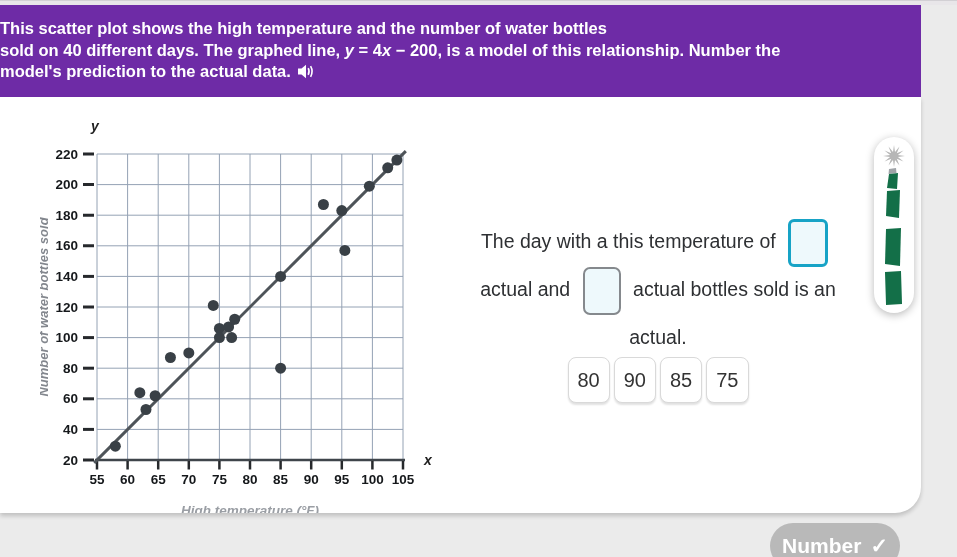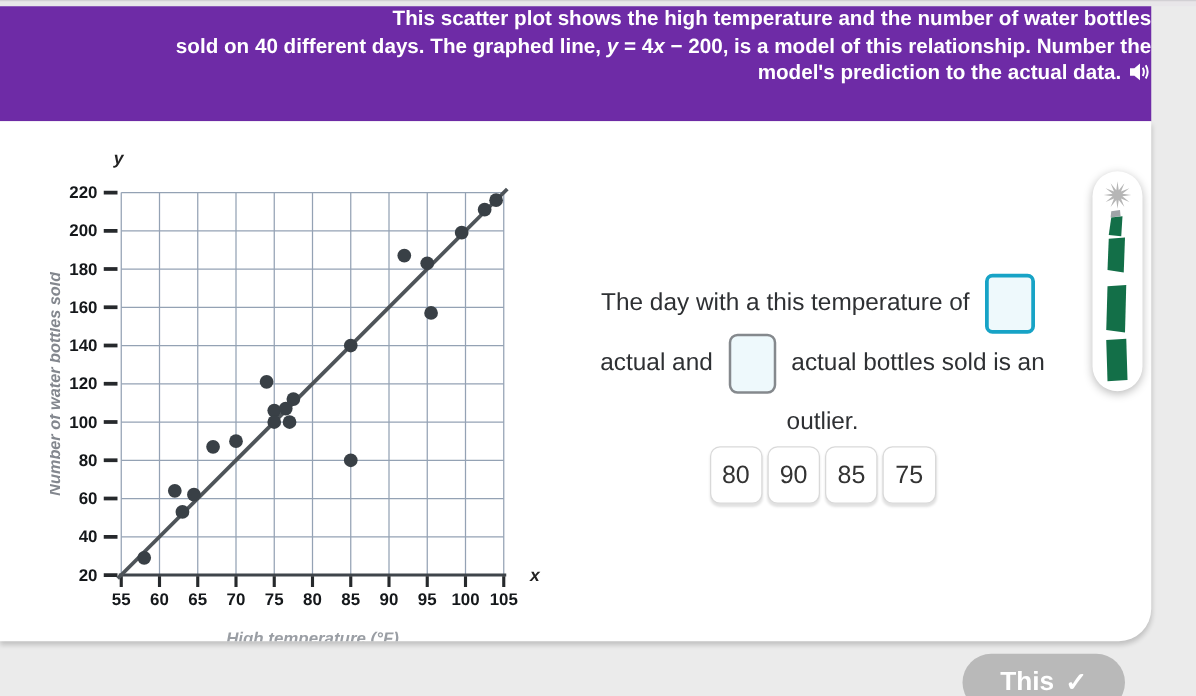--- a/index.html
+++ b/index.html
@@ -1,19 +1,19 @@
 <!DOCTYPE html>
 <html><head>
 <meta charset="utf-8">
 <style>
   * { margin:0; padding:0; box-sizing:border-box; }
   body { font-family:"Liberation Sans", sans-serif; }
   .page { position:relative; width:957px; height:557px; background:#ebebeb; overflow:hidden; }
   .top-strip { position:absolute; top:0; left:0; width:957px; height:5px; background:#e8e6e9; border-top:1px solid #d2d0d4; }
-  .header { position:absolute; top:5px; left:0; width:921px; height:92px; background:#6e2ba6; color:#ffffff; text-align:right; font-weight:bold; font-size:16.5px; line-height:21.5px; }
+  .header { position:absolute; top:5px; left:0; width:921px; height:92px; background:#6e2ba6; color:#ffffff; text-align:left; font-weight:bold; font-size:16.5px; line-height:21.5px; padding-top:13px; }
   .header .it { font-style:italic; }
   .speaker { display:inline-block; vertical-align:-2px; margin-left:7px; }
   .panel { position:absolute; top:97px; left:0; width:921px; height:416px; background:#ffffff; border-radius:0 0 26px 0; box-shadow:0 3px 4px rgba(0,0,0,0.18); overflow:hidden; }
   #chart-svg { position:absolute; top:3px; left:40px; }
   .sentence { position:absolute; left:462px; top:122px; width:392px; text-align:center; font-size:19.5px; line-height:45px; color:#2e3033; }
   .abox { display:inline-block; vertical-align:middle; background:#eef9fc; margin:0 7px; }
   .abox.active { width:40px; height:48px; border:3px solid #17a3c6; border-radius:6px; }
   .abox.idle { width:38px; height:48px; border:2px solid #85898d; border-radius:7px; }
   .choices { position:absolute; left:462px; top:260px; width:392px; display:flex; justify-content:center; gap:4px; }
   .choice { min-width:39px; height:46px; background:#ffffff; border:1px solid #d9d9d9; border-radius:8px; font-size:20px; color:#333333; display:flex; align-items:center; justify-content:center; padding:0 9px; box-shadow:0 2px 2px rgba(0,0,0,0.12); cursor:pointer; }
@@ -131,21 +131,21 @@
         <text x="0" y="0" transform="translate(8,207) rotate(-90)" text-anchor="middle" font-size="13" font-weight="bold" font-style="italic" fill="#83878e">Number of water bottles sold</text>
         <text x="210" y="415" text-anchor="middle" font-size="13.5" font-weight="bold" font-style="italic" fill="#9a9ea4">High temperature (°F)</text>
       </svg>
 
     <p class="sentence">
       <span>The day with a this temperature of</span>
       <span class="abox active"></span>
       <span>actual and</span>
       <span class="abox idle"></span>
       <span>actual bottles sold is an</span>
-      <span>outlier.</span>
+      <span>actual.</span>
     </p>
 
     <div class="choices">
       <div class="choice">80</div>
       <div class="choice">90</div>
       <div class="choice">85</div>
       <div class="choice">75</div>
     </div>
 
     <div class="meter">
@@ -158,16 +158,16 @@
           <polygon points="15,37 24,36 23,52 13,51" fill="#136f48"></polygon>
           <polygon points="13,54 26,53 25,81 12,79" fill="#136f48"></polygon>
           <polygon points="12,92 27,91 26,129 11,127" fill="#136f48"></polygon>
           <polygon points="11,135 27,134 28,167 12,168" fill="#136f48"></polygon>
         </g>
       </svg>
     </div>
   </div>
 
   <div class="enter-btn">
-    <span>This</span>
+    <span>Number</span>
     <span>✓</span>
   </div>
 </div>
 
 </body></html>

